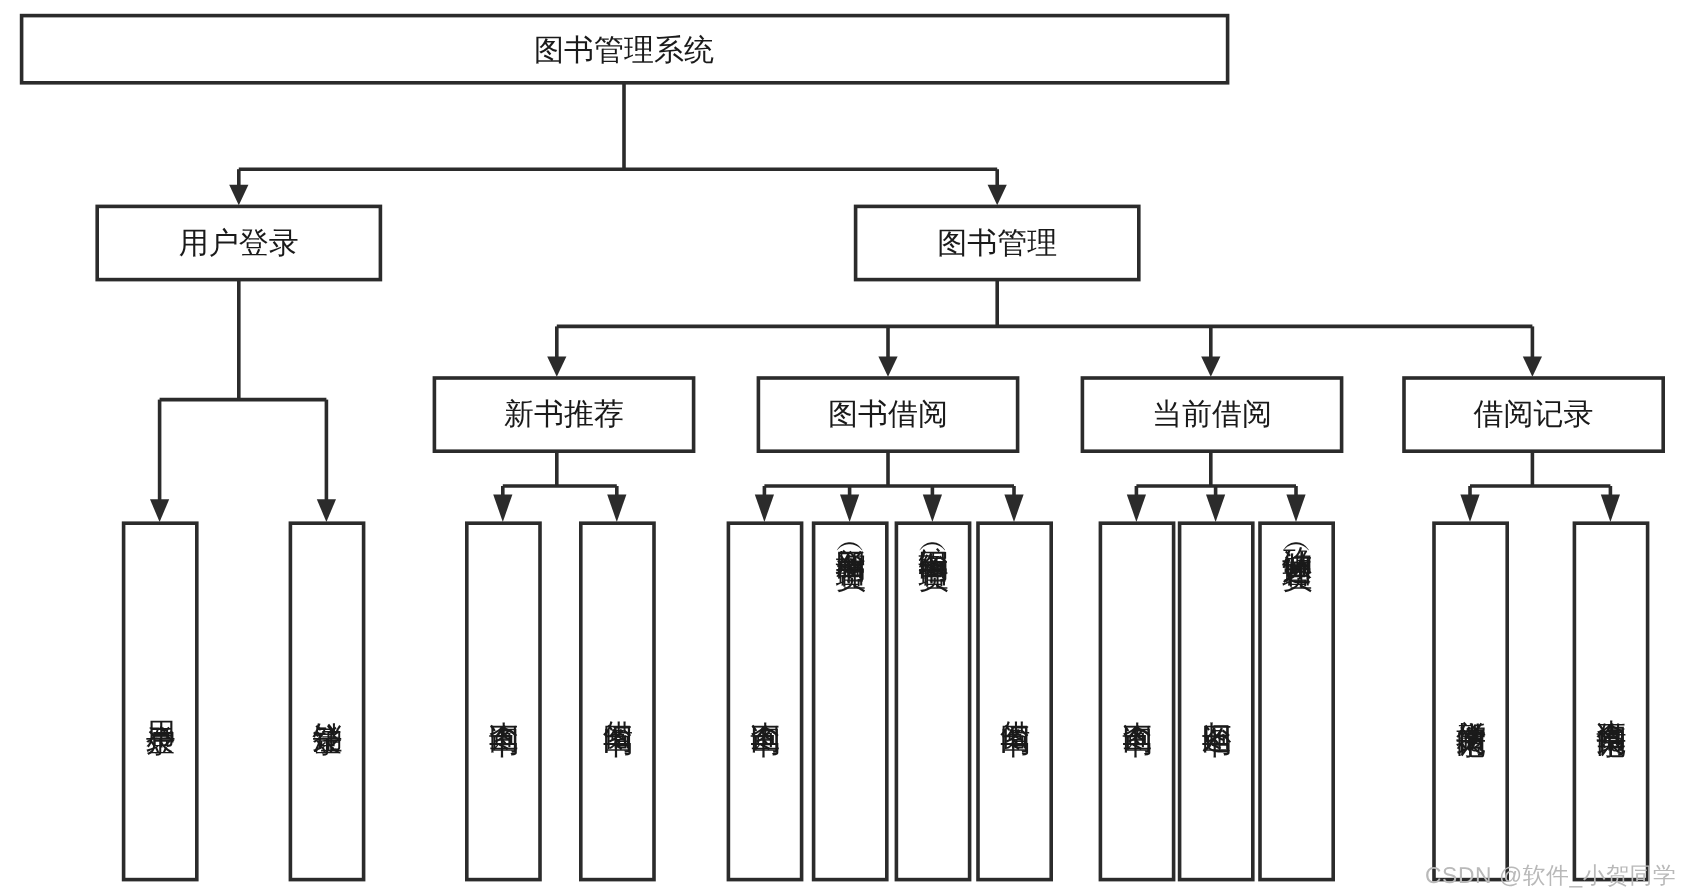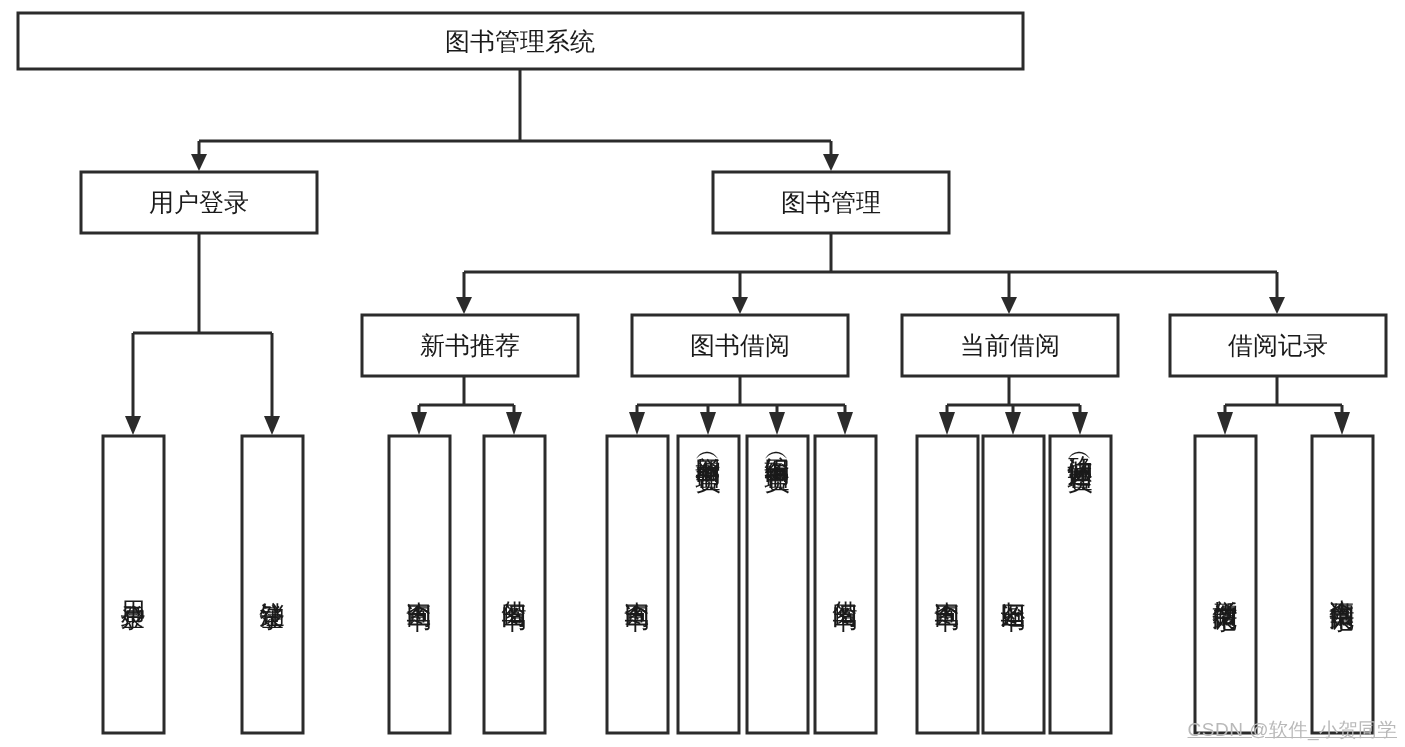--- a/index.html
+++ b/index.html
@@ -65,21 +65,20 @@
   .watermark {
     position: absolute;
     right: 8px;
     bottom: 4px;
     font-family: "Liberation Sans", "DejaVu Sans", sans-serif;
     font-size: 19px;
     color: #b9b9b9;
     letter-spacing: 0.5px;
     white-space: nowrap;
     pointer-events: none;
-    text-decoration: underline;
   }
 </style>
 </head>
 <body>
 
 <div id="diagram-root">
 
   <svg id="flow" viewBox="0 0 1405 747">
     <defs>
       <g id="arrowdef"></g>

